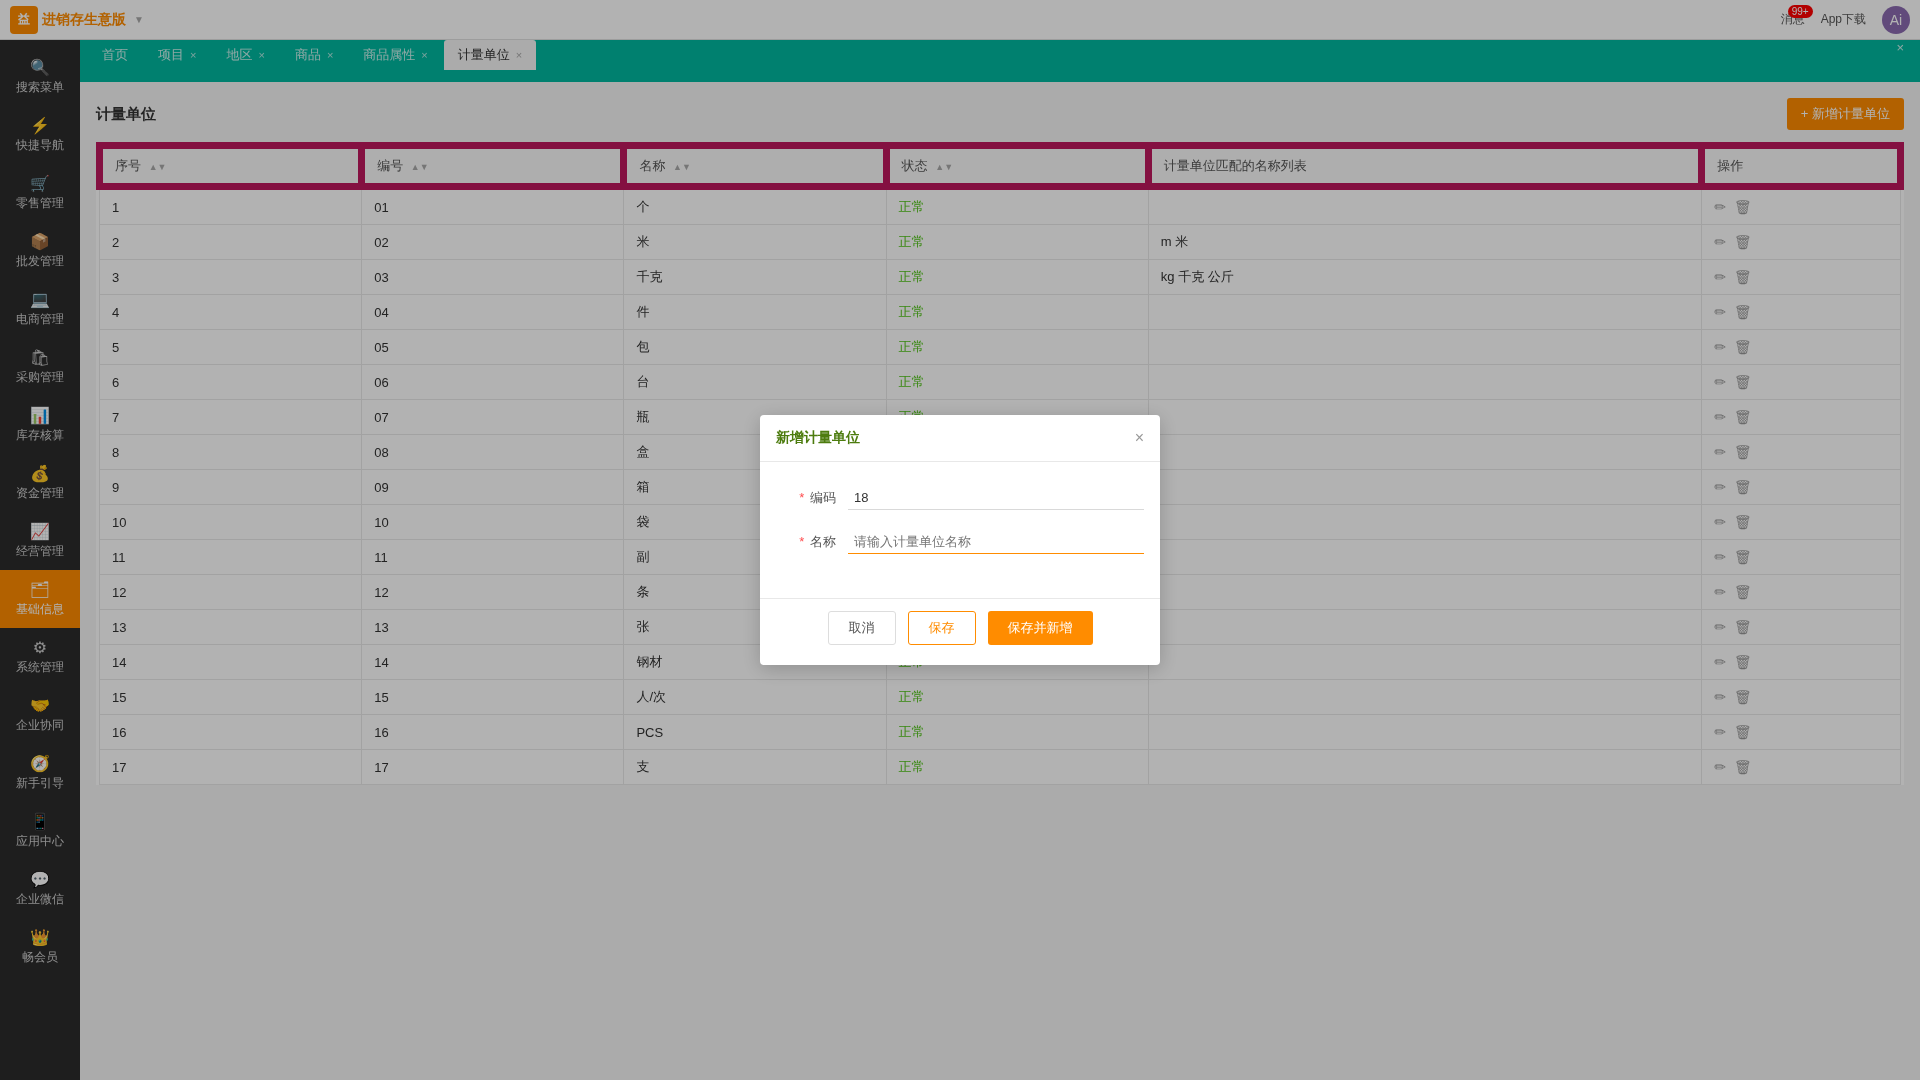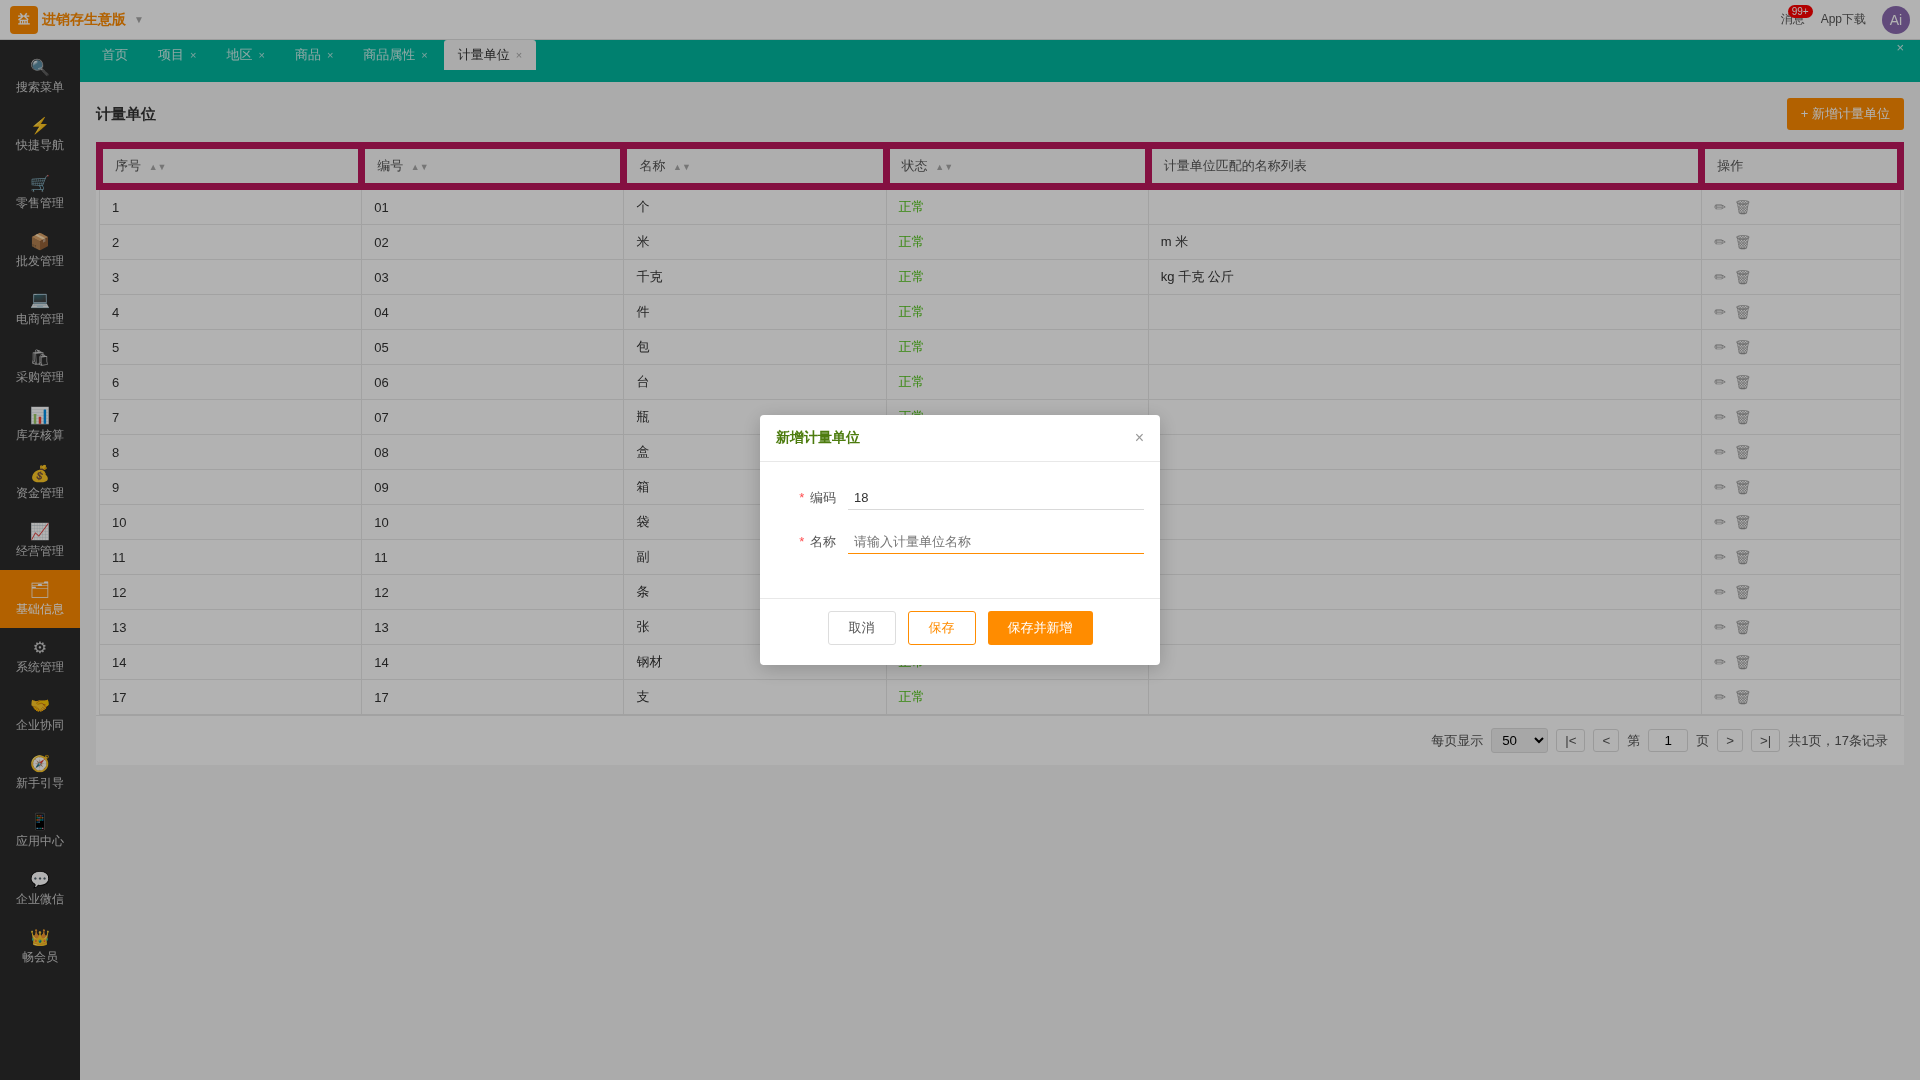--- a/index.html
+++ b/index.html
@@ -389,50 +389,61 @@
       <td><span class="status-normal">正常</span></td>
       <td></td>
       <td>
         <div class="action-icons">
           <span class="action-icon">✏</span>
           <span class="action-icon">🗑</span>
         </div>
       </td>
     </tr>
               <tr>
+      <td>15</td>
+      <td>15</td>
+      <td>人/次</td>
+      <td><span class="status-normal">正常</span></td>
+      <td></td>
+      <td>
+        <div class="action-icons">
+          <span class="action-icon">✏</span>
+          <span class="action-icon">🗑</span>
+        </div>
+      </td>
+    </tr>
+              <tr>
+      <td>16</td>
+      <td>16</td>
+      <td>PCS</td>
+      <td><span class="status-normal">正常</span></td>
+      <td></td>
+      <td>
+        <div class="action-icons">
+          <span class="action-icon">✏</span>
+          <span class="action-icon">🗑</span>
+        </div>
+      </td>
+    </tr>
+              <tr>
       <td>17</td>
       <td>17</td>
       <td>支</td>
       <td><span class="status-normal">正常</span></td>
       <td></td>
       <td>
         <div class="action-icons">
           <span class="action-icon">✏</span>
           <span class="action-icon">🗑</span>
         </div>
       </td>
     </tr>
             </tbody>
         </table>
 
-        <div class="pagination">
-          <span>每页显示</span>
-          <select>
-            <option>50</option>
-            <option>100</option>
-          </select>
-          <button class="pagination-btn">|&lt;</button>
-          <button class="pagination-btn">&lt;</button>
-          <span>第</span>
-          <input class="pagination-input" type="text" value="1" style="">
-          <span>页</span>
-          <button class="pagination-btn">&gt;</button>
-          <button class="pagination-btn">&gt;|</button>
-          <span>共1页，17条记录</span>
-        </div>
       </div>
     </div>
   </div>
 </div>
 
 <div class="modal-overlay">
   <div class="modal">
     <div class="modal-header">
       <span class="modal-title">新增计量单位</span>
       <span class="modal-close">×</span>

